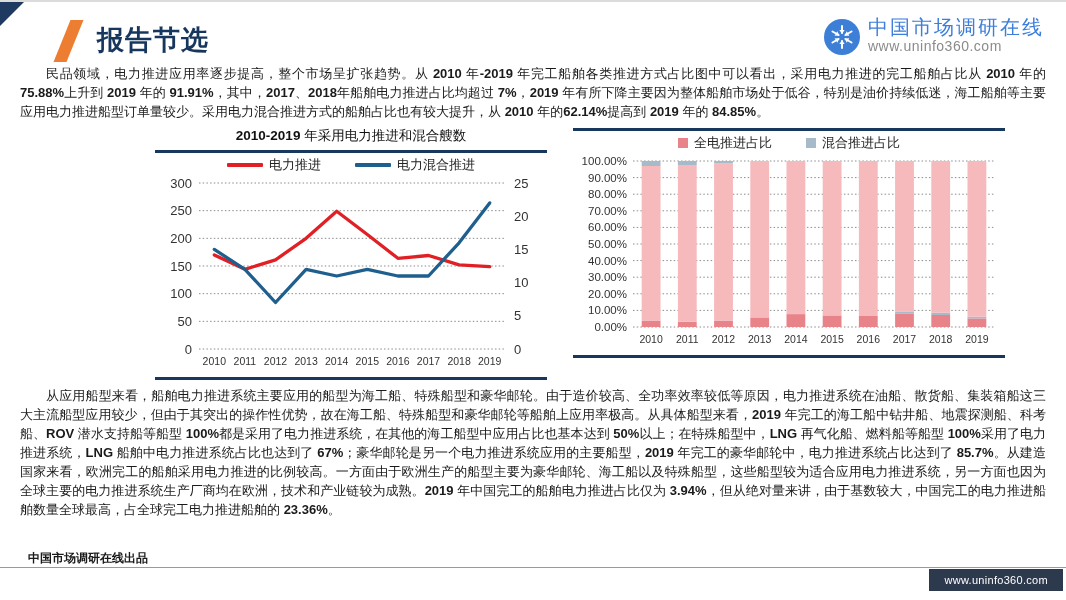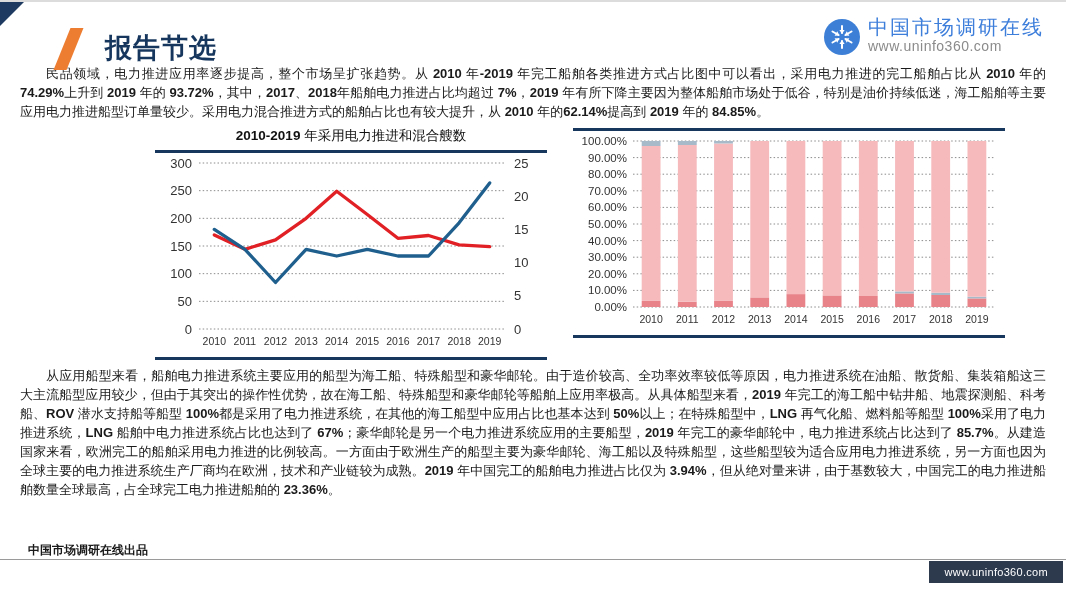--- a/index.html
+++ b/index.html
@@ -3,21 +3,21 @@
 <meta charset="utf-8">
 <style>
   html,body{margin:0;padding:0;}
   body{width:1066px;height:600px;background:#fff;font-family:"Liberation Sans","DejaVu Sans",sans-serif;color:#1a1a1a;position:relative;overflow:hidden;}
   .page{position:absolute;inset:0;border-top:2px solid #dcdcdc;background:#fff;}
   .corner{position:absolute;top:0;left:0;width:0;height:0;border-top:24px solid #1f3a60;border-right:24px solid transparent;}
   
   .header{display:flex;justify-content:space-between;align-items:flex-start;padding:12px 22px 0 62px;height:58px;box-sizing:border-box;}
   .title-wrap{display:flex;align-items:center;gap:14px;}
   .slash{width:13px;height:42px;background:#ed7d31;transform:skewX(-22deg);margin-top:2px;}
-  .page-title{font-size:27px;font-weight:bold;color:#16365d;margin:16px;letter-spacing:1px;}
+  .page-title{font-size:27px;font-weight:bold;color:#16365d;margin:8px;letter-spacing:1px;}
   .logo{display:flex;align-items:flex-start;gap:8px;margin-top:2px;cursor:pointer;}
   .logo-circle{width:36px;height:36px;border-radius:50%;background:#3d7fd6;display:flex;align-items:center;justify-content:center;margin-top:3px;}
   .logo-cn{font-size:20px;font-weight:normal;color:#3d7edb;letter-spacing:2px;line-height:22px;}
   .logo-url{font-size:14px;color:#8b8b8b;line-height:16px;letter-spacing:.5px;}
   
   .body-text{font-size:13px;line-height:19px;text-align:justify;margin:4px 20px 0 20px;text-indent:2em;}
   .body-text b{font-weight:bold;}
   
   .charts{display:flex;justify-content:center;gap:26px;margin-top:6px;padding-left:94px;box-sizing:border-box;}
   .chart{display:flex;flex-direction:column;}
@@ -26,21 +26,21 @@
   .chart-title{text-align:center;font-size:13.5px;margin-bottom:4px;color:#111;}
   .chart-title b{font-weight:bold;}
   .rule{height:3px;background:#17375d;margin:1px 0 2px 0;}
   .rule-bottom{margin-top:2px;}
   .legend{display:flex;justify-content:center;align-items:center;gap:34px;height:20px;font-size:13px;color:#222;}
   .lg-item{display:inline-flex;align-items:center;gap:6px;}
   .lg-bar{display:inline-block;width:36px;height:4px;border-radius:1px;}
   .lg-sq{display:inline-block;width:10px;height:10px;}
   svg{display:block;}
   
-  .footer{position:absolute;left:0;right:0;bottom:8px;height:50px;}
+  .footer{position:absolute;left:0;right:0;bottom:0;height:50px;}
   .produced{position:absolute;top:0;left:28px;font-size:12px;font-weight:bold;color:#1a1a1a;}
   .footer-line{position:absolute;top:17px;left:0;right:0;border-top:1px solid #9a9a9a;}
   .copyright{position:absolute;top:24px;left:34px;font-size:11px;color:#444;margin-top:40px;}
   .site-badge{position:absolute;top:19px;right:3px;background:#2d3a4e;color:#fff;font-size:11px;padding:5px 15px;letter-spacing:.3px;cursor:pointer;}
 </style>
 </head>
 <body>
 
 <div class="page">
   <div class="corner"></div>
@@ -81,26 +81,36 @@
           </g>
         </svg>
       </div>
       <div class="logo-txt">
         <div class="logo-cn">中国市场调研在线</div>
         <div class="logo-url">www.uninfo360.com</div>
       </div>
     </div>
   </div>
 
-  <p class="body-text">民品领域，电力推进应用率逐步提高，整个市场呈扩张趋势。从 <b>2010</b> 年<b>-2019</b> 年完工船舶各类推进方式占比图中可以看出，采用电力推进的完工船舶占比从 <b>2010</b> 年的 <b>74.29%</b>上升到 <b>2019</b> 年的 <b>93.72%</b>，其中，<b>2017</b>、<b>2018</b>年船舶电力推进占比均超过 <b>7%</b>，<b>2019</b> 年有所下降主要因为整体船舶市场处于低谷，特别是油价持续低迷，海工船舶等主要应用电力推进船型订单量较少。采用电力混合推进方式的船舶占比也有较大提升，从 <b>2010</b> 年的<b>62.14%</b>提高到 <b>2019</b> 年的 <b>84.85%</b>。</p>
+  <p class="body-text">民品领域，电力推进应用率逐步提高，整个市场呈扩张趋势。从 <b>2010</b> 年<b>-2019</b> 年完工船舶各类推进方式占比图中可以看出，采用电力推进的完工船舶占比从 <b>2010</b> 年的 <b>75.88%</b>上升到 <b>2019</b> 年的 <b>91.91%</b>，其中，<b>2017</b>、<b>2018</b>年船舶电力推进占比均超过 <b>7%</b>，<b>2019</b> 年有所下降主要因为整体船舶市场处于低谷，特别是油价持续低迷，海工船舶等主要应用电力推进船型订单量较少。采用电力混合推进方式的船舶占比也有较大提升，从 <b>2010</b> 年的<b>62.14%</b>提高到 <b>2019</b> 年的 <b>84.85%</b>。</p>
 
   <div class="charts">
     <div class="chart chart-box-line">
       <div class="chart-title"><b>2010-2019</b> 年采用电力推进和混合艘数</div>
       <div class="rule"></div>
+      <div class="legend" id="legend-line">
+          <span class="lg-item">
+            <span class="lg-bar" style="background:#e02024"></span>
+            <span>电力推进</span>
+          </span>
+          <span class="lg-item">
+            <span class="lg-bar" style="background:#1f5f8e"></span>
+            <span>电力混合推进</span>
+          </span>
+        </div>
       <svg id="svg-line" width="392" height="200" viewBox="0 0 392 200">
           <line x1="44" x2="350" y1="174" y2="174" stroke="#8c8c8c" stroke-width="1" stroke-dasharray="1.5 2.2"></line>
           <text x="37" y="178.5" text-anchor="end" font-size="13" fill="#333">0</text>
           <line x1="44" x2="350" y1="146.33333333333334" y2="146.33333333333334" stroke="#8c8c8c" stroke-width="1" stroke-dasharray="1.5 2.2"></line>
           <text x="37" y="150.83333333333334" text-anchor="end" font-size="13" fill="#333">50</text>
           <line x1="44" x2="350" y1="118.66666666666669" y2="118.66666666666669" stroke="#8c8c8c" stroke-width="1" stroke-dasharray="1.5 2.2"></line>
           <text x="37" y="123.16666666666669" text-anchor="end" font-size="13" fill="#333">100</text>
           <line x1="44" x2="350" y1="91" y2="91" stroke="#8c8c8c" stroke-width="1" stroke-dasharray="1.5 2.2"></line>
           <text x="37" y="95.5" text-anchor="end" font-size="13" fill="#333">150</text>
           <line x1="44" x2="350" y1="63.33333333333334" y2="63.33333333333334" stroke="#8c8c8c" stroke-width="1" stroke-dasharray="1.5 2.2"></line>
@@ -125,20 +135,30 @@
           <text x="273.5" y="190" text-anchor="middle" font-size="10.5" fill="#333">2017</text>
           <text x="304.1" y="190" text-anchor="middle" font-size="10.5" fill="#333">2018</text>
           <text x="334.7" y="190" text-anchor="middle" font-size="10.5" fill="#333">2019</text>
           <polyline points="59.3,79.9 89.9,94.3 120.5,84.9 151.1,63.3 181.7,36.2 212.3,59.5 242.9,83.3 273.5,80.5 304.1,89.9 334.7,91.6" fill="none" stroke="#e02024" stroke-width="3.3" stroke-linejoin="round" stroke-linecap="round"></polyline>
           <polyline points="59.3,74.4 89.9,94.3 120.5,127.5 151.1,94.3 181.7,101.0 212.3,94.3 242.9,101.0 273.5,101.0 304.1,67.8 334.7,27.9" fill="none" stroke="#1f5f8e" stroke-width="3.3" stroke-linejoin="round" stroke-linecap="round"></polyline>
         </svg>
       <div class="rule rule-bottom"></div>
     </div>
     <div class="chart chart-box-bar">
       <div class="rule"></div>
+      <div class="legend" id="legend-bar">
+          <span class="lg-item">
+            <span class="lg-sq" style="background:#e8838a"></span>
+            <span>全电推进占比</span>
+          </span>
+          <span class="lg-item">
+            <span class="lg-sq" style="background:#a7bac9"></span>
+            <span>混合推进占比</span>
+          </span>
+        </div>
       <svg id="svg-bar" width="432" height="200" viewBox="0 0 432 200">
           <line x1="60" x2="422" y1="174" y2="174" stroke="#8c8c8c" stroke-width="1" stroke-dasharray="1.5 2.2"></line>
           <text x="54" y="178" text-anchor="end" font-size="11.5" fill="#333">0.00%</text>
           <line x1="60" x2="422" y1="157.4" y2="157.4" stroke="#8c8c8c" stroke-width="1" stroke-dasharray="1.5 2.2"></line>
           <text x="54" y="161.4" text-anchor="end" font-size="11.5" fill="#333">10.00%</text>
           <line x1="60" x2="422" y1="140.8" y2="140.8" stroke="#8c8c8c" stroke-width="1" stroke-dasharray="1.5 2.2"></line>
           <text x="54" y="144.8" text-anchor="end" font-size="11.5" fill="#333">20.00%</text>
           <line x1="60" x2="422" y1="124.19999999999999" y2="124.19999999999999" stroke="#8c8c8c" stroke-width="1" stroke-dasharray="1.5 2.2"></line>
           <text x="54" y="128.2" text-anchor="end" font-size="11.5" fill="#333">30.00%</text>
           <line x1="60" x2="422" y1="107.6" y2="107.6" stroke="#8c8c8c" stroke-width="1" stroke-dasharray="1.5 2.2"></line>

